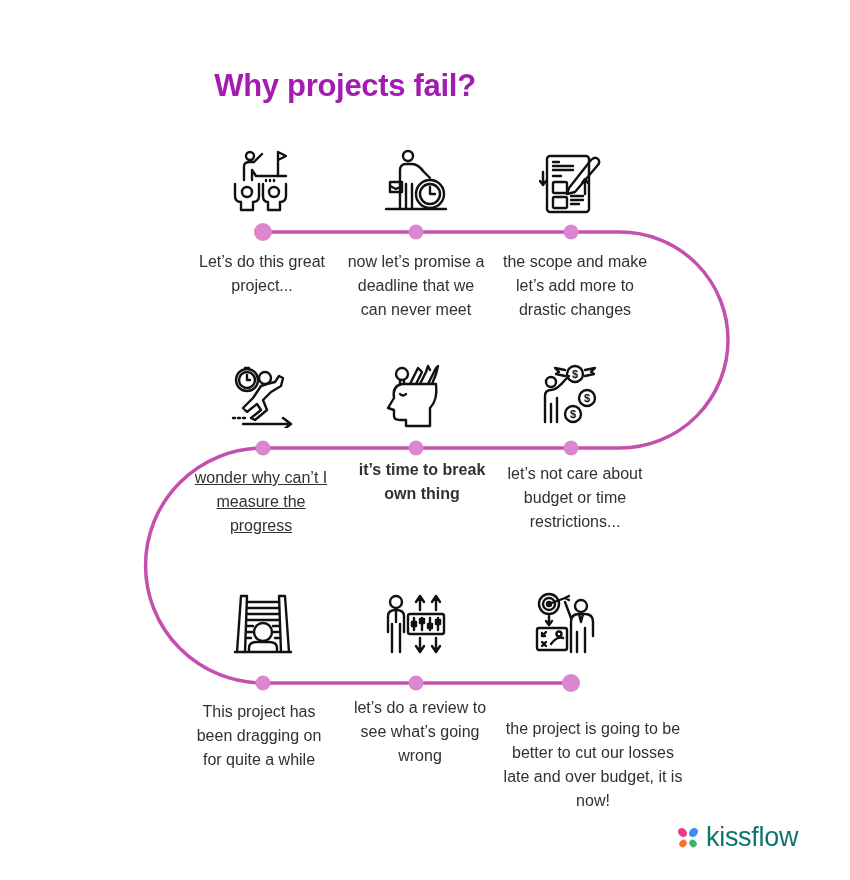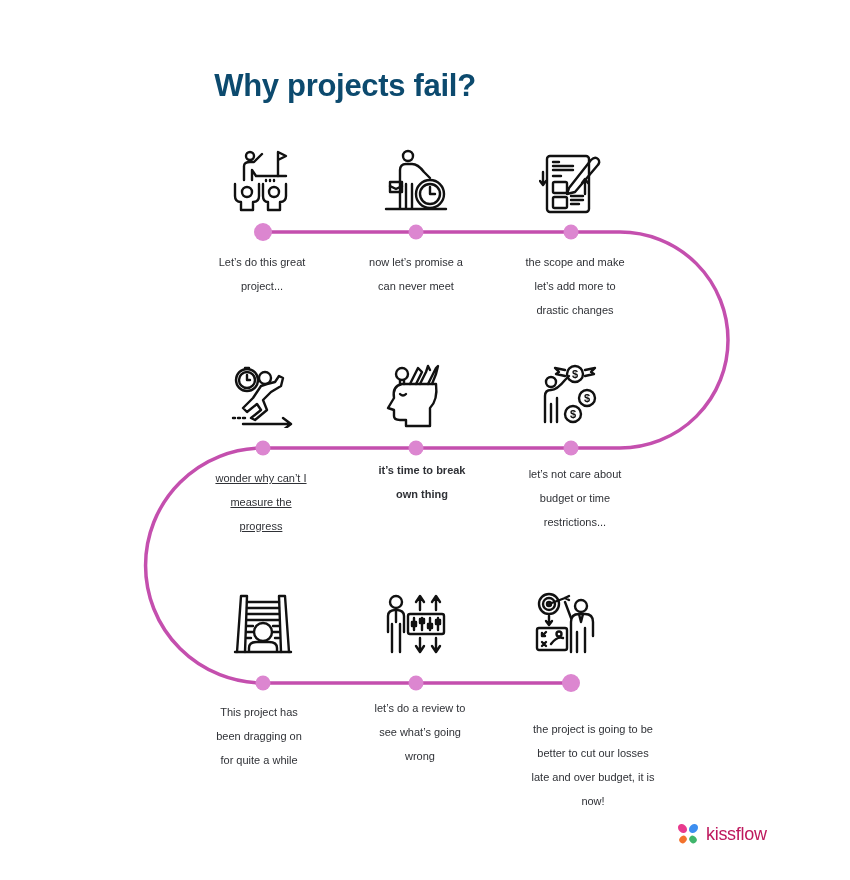--- a/index.html
+++ b/index.html
@@ -1,25 +1,25 @@
 <!DOCTYPE html>
 <html><head>
 <meta charset="utf-8">
 <style>
   html, body { margin:0; padding:0; background:#ffffff; }
   body { width:850px; height:880px; position:relative; overflow:hidden;
          font-family:"Liberation Sans", "DejaVu Sans", sans-serif; color:#2d2f33; }
   .title { position:absolute; top:68px; left:0; width:690px; text-align:center;
-           font-size:31px; font-weight:bold; color:#0c4a6e; letter-spacing:-0.3px; }
+           font-size:31px; font-weight:bold; color:#a21caf; letter-spacing:-0.3px; }
   svg.path { position:absolute; left:0; top:0; }
   .icon { position:absolute; width:64px; height:64px; margin-left:-32px; }
   .caption { position:absolute; width:170px; margin-left:-85px; text-align:center;
-             font-size:11px; line-height:24px; color:#2f3136; }
+             font-size:16px; line-height:24px; color:#2f3136; }
   .logo { position:absolute; left:676px; top:822px; display:flex; align-items:center; gap:6px; }
-  .logo-text { font-size:18px; color:#be185d; font-weight:normal; letter-spacing:-0.3px; }
+  .logo-text { font-size:27px; color:#0f766e; font-weight:normal; letter-spacing:-0.3px; }
 </style>
 </head>
 <body>
 
 <div class="title">Why projects fail?</div>
 
 <svg class="path" width="850" height="880">
   <path d="M263 232 L620 232 A108 108 0 0 1 620 448 L263 448 A117.5 117.5 0 0 0 263 683 L571 683" fill="none" stroke="#c44fae" stroke-width="3.5"></path>
 
   <circle cx="263" cy="232" r="9" fill="#dc86d0"></circle>
@@ -138,20 +138,21 @@
   <path d="M44 22 L46 30 L48 22"></path>
   <path d="M36 26 L30 10"></path>
 </svg>
 
 <div class="caption" style="left:262px; top:250px;">
   <div>Let’s do this great</div>
   <div>project...</div>
 </div>
 <div class="caption" style="left:416px; top:250px;">
   <div>now let’s promise a</div>
+  <div>deadline that we</div>
   <div>can never meet</div>
 </div>
 <div class="caption" style="left:575px; top:250px;">
   <div>the scope and make</div>
   <div>let’s add more to</div>
   <div>drastic changes</div>
 </div>
 
 <div class="caption" style="left:575px; top:462px;">
   <div>let’s not care about</div>

